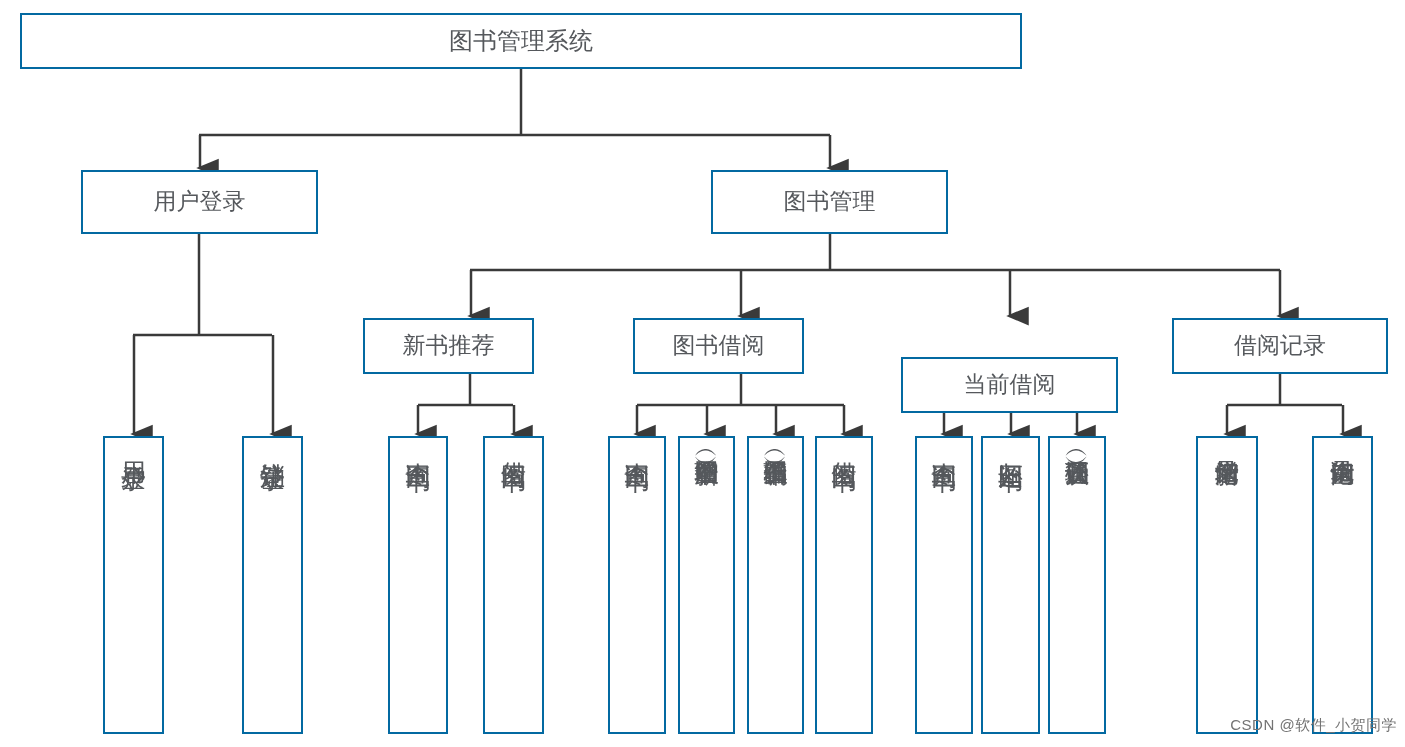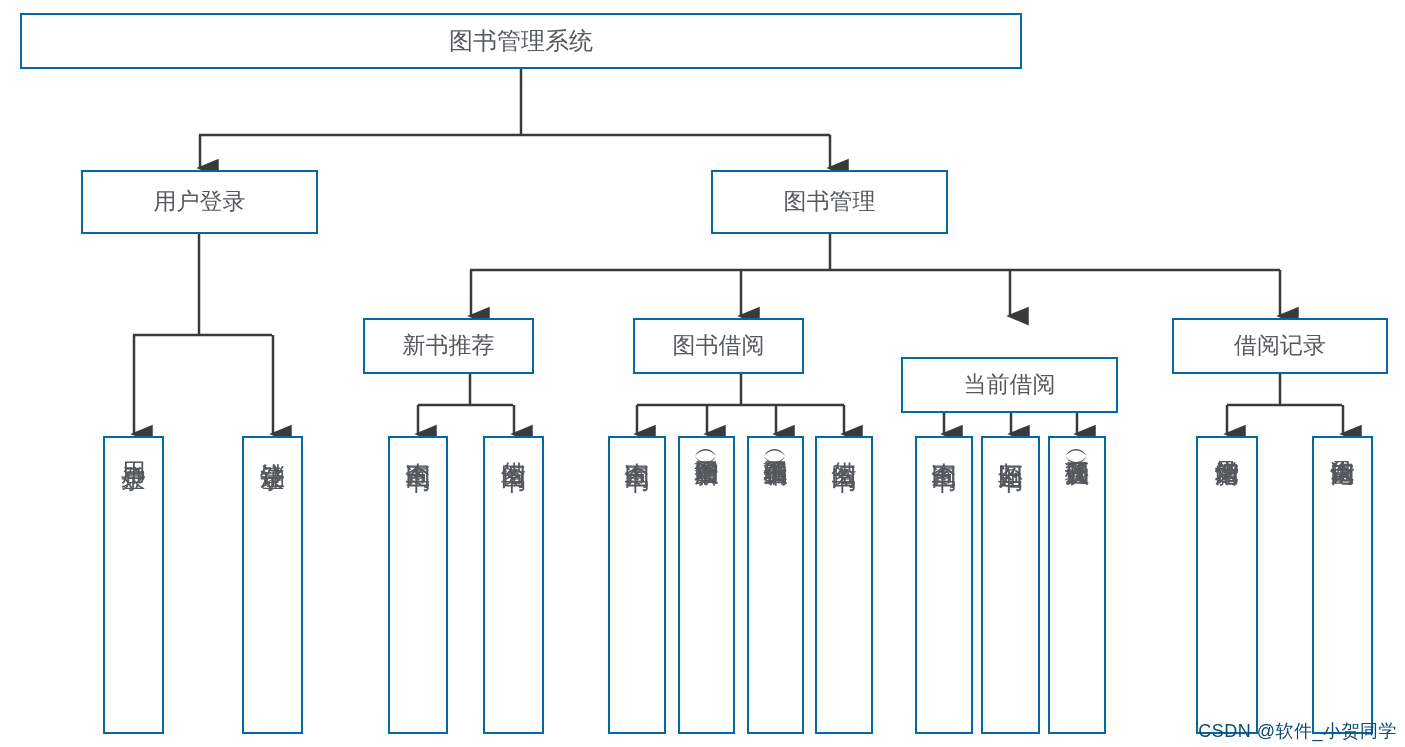--- a/index.html
+++ b/index.html
@@ -58,23 +58,23 @@
     letter-spacing: 2px;
     line-height: 1;
   }
   .node.vertical.long .label {
     font-size: 24px;
     letter-spacing: 0px;
   }
   .watermark {
     position: absolute;
     right: 8px;
-    bottom: 4px;
-    font-size: 18px;
-    color: #0c4a6e;
+    bottom: 12px;
+    font-size: 15px;
+    color: #737373;
     letter-spacing: 0.5px;
     white-space: nowrap;
   }
 </style>
 </head>
 <body>
 
 <div id="canvas">
 
   <svg class="connectors" viewBox="0 0 1405 747" id="connector-svg">

